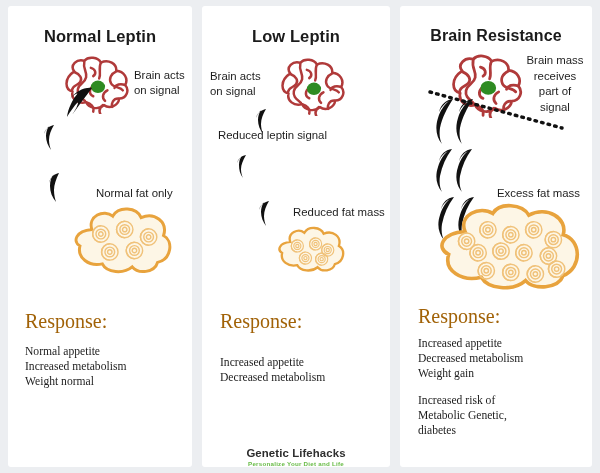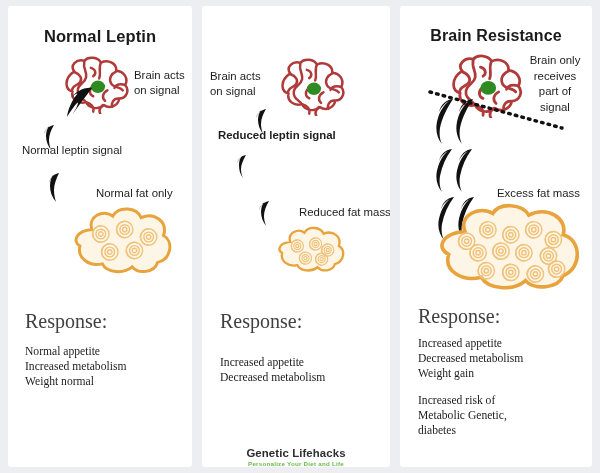--- a/index.html
+++ b/index.html
@@ -51,21 +51,21 @@
 
   .brain-wrap{position:absolute;}
   .fat-wrap{position:absolute;}
   .arrow-wrap{position:absolute;}
   .barrier-wrap{position:absolute;}
 
   .resp-block{position:absolute;left:0;right:0;}
   .resp-title{
     font-family:"Liberation Serif", serif;
     font-size:20px;
-    color:#404040;
+    color:#a16207;
     font-weight:normal;
     margin:0 0 13px 0;
     line-height:20px;
   }
   .resp-line{
     font-family:"Liberation Serif", serif;
     font-size:11.6px;
     line-height:15.2px;
     color:#1c1c1c;
     white-space:pre-line;
@@ -126,21 +126,20 @@
     <div class="lbl" style="left:126px;top:62px;width:58px;text-align:left;">Brain acts
 on  signal</div>
 
     <div class="arrow-wrap" style="left:54px;top:78px;width:34px;height:36px;">
       <svg viewBox="0 0 34 36" width="34" height="36">
         <path d="M30 4 C24 12 17 21 10 31 C14 25 16 21 16 18 C12 22 8 28 5 33
                  C6 25 10 16 16 9 C13 10 10 12 8 15 C13 8 22 3 30 4 Z" fill="#111"></path>
       </svg>
     </div>
 
-    <div class="lbl" style="left:14px;top:137px;width:160px;">Normal leptin signal</div>
 
     <div class="arrow-wrap" style="left:34px;top:118px;width:22px;height:26px;">
       <svg viewBox="0 0 22 26" width="22" height="26">
         <path d="M12 1 C9 6 7 11 7 16 C7 20 8 23 9 26 C6 22 4 17 4 12
                  C4 8 5 5 7 2 C5 4 3 7 2 10 C3 5 7 2 12 1 Z" fill="#111"></path>
       </svg>
     </div>
 
     <div class="arrow-wrap" style="left:38px;top:166px;width:22px;height:30px;">
       <svg viewBox="0 0 22 30" width="22" height="30">
@@ -199,20 +198,21 @@
     <div class="resp-block" style="top:305px;padding-left:17px;padding-right:12px;">
       <div class="resp-title">Response:</div>
       <div class="resp-line">Normal appetite
 Increased metabolism
 Weight normal</div>
     </div>
   </div>
 
   <div class="panel" id="panel-low">
 
+    <div class="panel-title">Low Leptin</div>
 
     <div class="brain-wrap" style="left:70px;top:52px;width:78px;height:58px;">
       <svg viewBox="0 0 130 98" width="78" height="58">
         <g fill="none" stroke="#b03a3a" stroke-width="4.2" stroke-linecap="round" stroke-linejoin="round">
           <path d="M30 26 C22 16 34 4 47 8 C54 0 70 2 75 11 C88 5 102 13 101 25 C114 26 122 38 116 49
                    C124 58 118 72 106 72 C104 84 90 90 80 83 C70 92 54 88 50 78
                    C36 82 24 72 27 60 C14 57 12 38 30 26 Z"></path>
           <path d="M47 9 C44 22 52 26 50 36 C48 46 38 46 36 56 C34 66 42 70 48 76"></path>
           <path d="M75 11 C70 21 76 30 72 38"></path>
           <path d="M101 26 C92 30 88 38 92 46 C96 54 108 52 112 58"></path>
@@ -232,37 +232,37 @@
     <div class="lbl" style="left:8px;top:63px;width:62px;text-align:left;">Brain acts
 on  signal</div>
 
     <div class="arrow-wrap" style="left:53px;top:102px;width:18px;height:26px;">
       <svg viewBox="0 0 18 26" width="18" height="26">
         <path d="M11 1 C8 6 6 11 6 16 C6 20 7 23 8 26 C5 22 3 17 3 12
                  C3 8 4 5 6 2 C4 4 2 7 1 10 C2 5 6 2 11 1 Z" fill="#111"></path>
       </svg>
     </div>
 
-    <div class="lbl" style="left:16px;top:122px;width:170px;font-weight:bold;">Reduced leptin signal</div>
+    <div class="lbl" style="left:16px;top:122px;width:170px;">Reduced leptin signal</div>
 
     <div class="arrow-wrap" style="left:34px;top:148px;width:16px;height:24px;">
       <svg viewBox="0 0 16 24" width="16" height="24">
         <path d="M10 1 C7 6 5 11 5 15 C5 19 6 22 7 24 C4 20 3 16 3 11
                  C3 7 4 4 6 2 C4 4 2 6 1 9 C2 5 5 2 10 1 Z" fill="#111"></path>
       </svg>
     </div>
 
     <div class="arrow-wrap" style="left:56px;top:194px;width:18px;height:26px;">
       <svg viewBox="0 0 18 26" width="18" height="26">
         <path d="M11 1 C8 6 6 11 6 16 C6 20 7 23 8 26 C5 22 3 17 3 12
                  C3 8 4 5 6 2 C4 4 2 7 1 10 C2 5 6 2 11 1 Z" fill="#111"></path>
       </svg>
     </div>
 
-    <div class="lbl" style="left:79px;top:199px;width:104px;padding-left:18px;">Reduced fat mass</div>
+    <div class="lbl" style="left:73px;top:199px;width:104px;padding-left:18px;">Reduced fat mass</div>
 
     <div class="fat-wrap" style="left:70px;top:218px;width:76px;height:50px;">
       <svg viewBox="0 0 150 96" width="76" height="50">
         <path d="M36 34 C30 16 52 6 64 16 C72 2 96 4 102 18 C120 10 138 24 132 42
                  C146 50 142 74 124 78 C120 92 98 94 90 84 C78 94 56 92 50 80
                  C32 84 16 72 20 56 C10 50 14 36 36 34 Z" fill="#fdf6e6" stroke="#e8a33d" stroke-width="4.6"></path>
         <g fill="none" stroke="#f0c27a" stroke-width="2.3">
           <g transform="translate(50,42)">
             <circle r="12"></circle>
               <circle r="7"></circle>
@@ -334,21 +334,21 @@
           <path d="M60 52 C54 58 56 66 62 68"></path>
           <path d="M104 72 C96 72 92 80 94 86"></path>
           <path d="M50 78 C58 80 64 86 62 94"></path>
           <path d="M78 83 C72 88 72 94 74 98"></path>
           <path d="M116 49 C108 46 100 48 98 54"></path>
         </g>
         <ellipse cx="70" cy="52" rx="12" ry="10.5" fill="#2e8b22"></ellipse>
       </svg>
     </div>
 
-    <div class="lbl" style="left:118px;top:47px;width:74px;text-align:center;line-height:15.5px;">Brain only
+    <div class="lbl" style="left:118px;top:47px;width:74px;text-align:center;line-height:15.5px;">Brain mass
 receives
 part of
 signal</div>
 
     <div class="barrier-wrap" style="left:26px;top:82px;width:140px;height:44px;">
       <svg viewBox="0 0 140 44" width="140" height="44">
         <line x1="4" y1="4" x2="136" y2="40" stroke="#111" stroke-width="3.4" stroke-linecap="round" stroke-dasharray="1.6 5.2"></line>
       </svg>
     </div>
 

